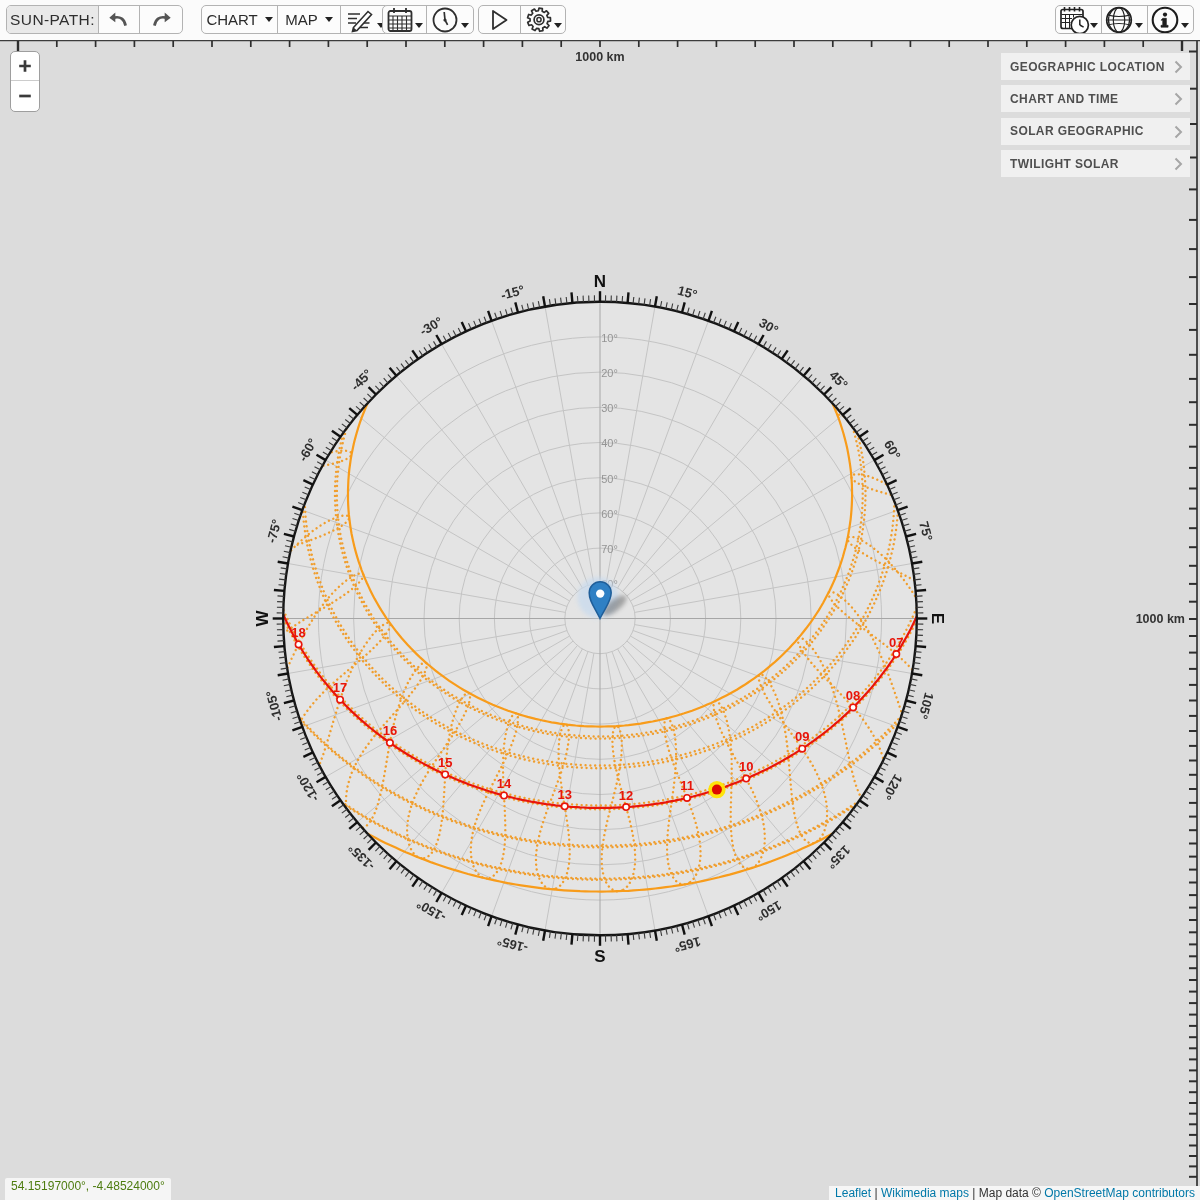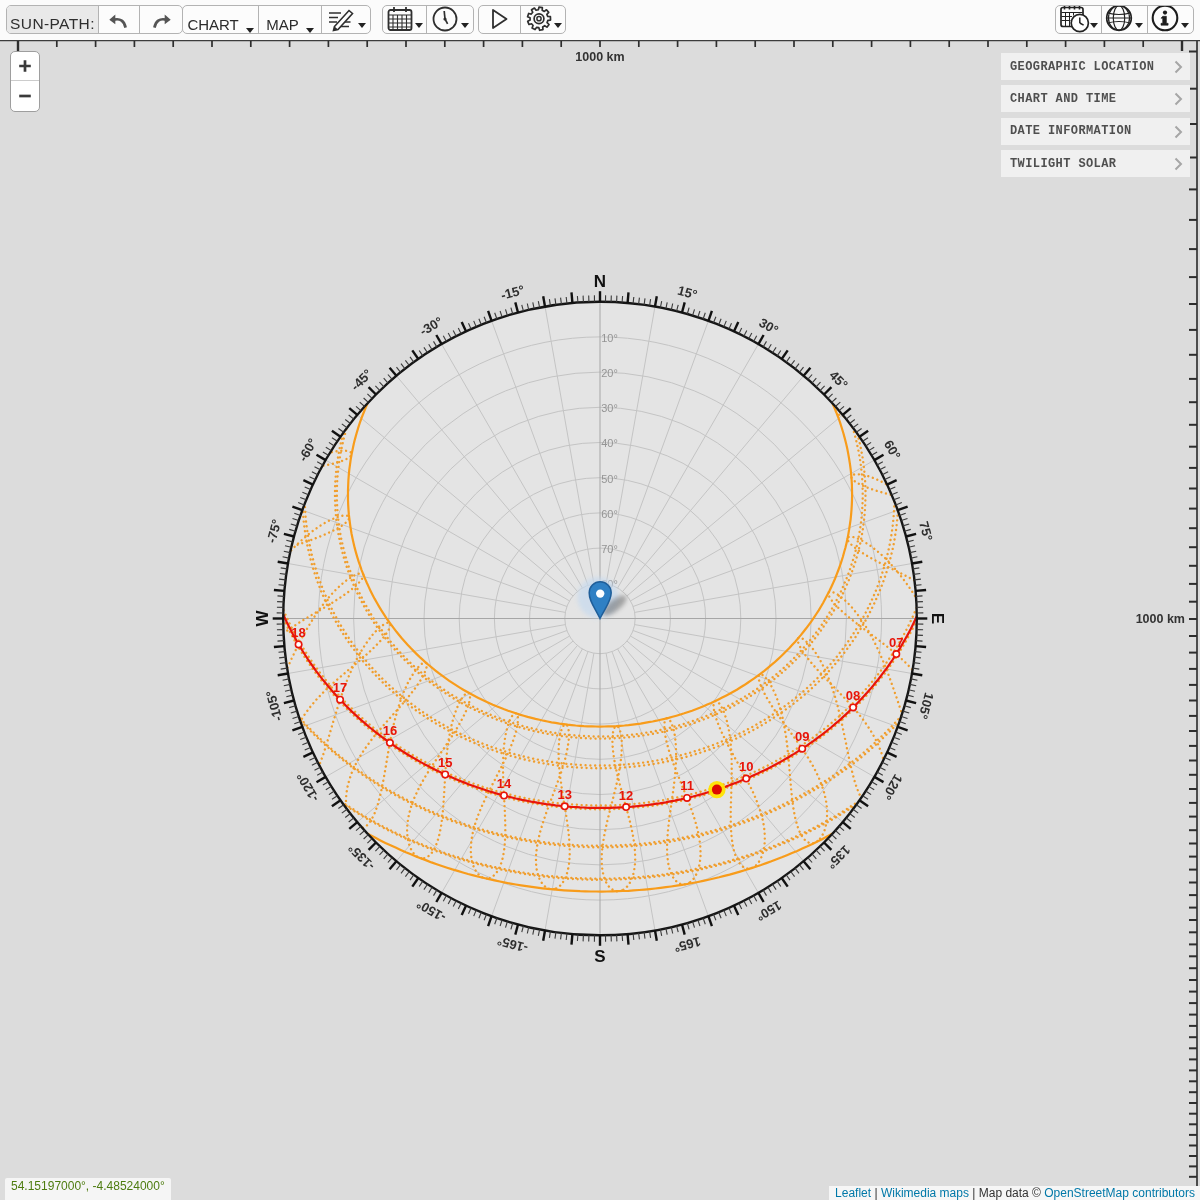--- a/index.html
+++ b/index.html
@@ -1,27 +1,27 @@
 <!DOCTYPE html>
 <html><head><meta charset="utf-8">
 <style>
 * { margin:0; padding:0; box-sizing:border-box; }
 html,body { width:1200px; height:1200px; overflow:hidden; font-family:"Liberation Sans",sans-serif; }
 body { filter: saturate(1); }
 #map { position:absolute; left:0; top:0; width:1200px; height:1200px; background:#dcdcdc; }
 #tbar { position:absolute; left:0; top:0; width:1200px; height:40px; background:#fbfbfb; }
 .grp { position:absolute; top:5px; height:29px; border:1px solid #b3b3b3; border-radius:5px; background:#fcfcfc; display:flex; overflow:hidden; }
-.seg { height:100%; display:flex; align-items:flex-end; justify-content:center; border-right:1px solid #b3b3b3; position:relative; }
+.seg { height:100%; display:flex; align-items:center; justify-content:center; border-right:1px solid #b3b3b3; position:relative; }
 .seg:last-child { border-right:none; }
 .seg.gray { background:#e9e9e9; }
 .lbl { font-size:15.5px; font-weight:500; color:#2e2e2e; letter-spacing:0.4px; }
 .btxt { font-size:15px; color:#2b2b2b; }
 .car { width:0; height:0; border-left:4.5px solid transparent; border-right:4.5px solid transparent; border-top:5px solid #222; display:inline-block; margin-left:7px; }
 .ccar { position:absolute; right:3.5px; bottom:5px; width:0; height:0; border-left:4.5px solid transparent; border-right:4.5px solid transparent; border-top:5px solid #222; }
-#acc { position:absolute; left:1001px; top:53px; width:189px;font-family:Liberation Mono, monospace; }
+#acc { position:absolute; left:1001px; top:53px; width:189px; }
 .ahead { height:27px; background:#f0f0f0; margin-bottom:5.4px; display:flex; align-items:center; padding-left:9px; position:relative; }
 .ahead span { font-size:12px; font-weight:bold; color:#4f4f4f; letter-spacing:0.4px; }
 .chev { position:absolute; right:7px; top:7px; }
 #zoomctl { position:absolute; left:10px; top:51px; width:30px; height:61px; background:#fff; border:1.6px solid #9e9e9e; border-radius:5px; }
 #zoomctl .zb { width:100%; height:29px; display:flex; align-items:center; justify-content:center; }
 #zoomctl .zb:first-child { border-bottom:1px solid #ccc; }
 #coords { position:absolute; left:5px; top:1177.5px; height:25px; background:rgba(255,255,255,0.72); font-size:12px; color:#4d7c0f; padding:1px 6px 0 6px; border-radius:2px; }
 #attr { position:absolute; right:0; bottom:0; height:14.5px; background:rgba(255,255,255,0.75); font-size:12px; color:#333; padding:0 5px 0 6px; line-height:14px; }
 #attr a { color:#0078A8; text-decoration:none; }
 </style></head>
@@ -663,21 +663,21 @@
 <path d="M8.3 3.4 L2.3 8.7 L8.3 13.2 Z" fill="#555"></path>
         </svg>
       </div>
   <div class="seg" style="width:42px">
         <svg width="24" height="22" viewBox="0 0 24 22">
           <path d="M17 8.6 C 10.5 7.2 6.8 10 5.4 16.6" fill="none" stroke="#555" stroke-width="2.7"></path>
 <path d="M15.7 3.4 L21.7 8.7 L15.7 13.2 Z" fill="#555"></path>
         </svg>
       </div>
  </div>
- <div class="grp" style="left:182px;width:188.5px">
+ <div class="grp" style="left:201px;width:188.5px">
   <div class="seg" style="width:77px">
         <span class="btxt">CHART</span>
         <span class="car"></span>
       </div>
   <div class="seg" style="width:63.6px">
         <span class="btxt">MAP</span>
         <span class="car"></span>
       </div>
   <div class="seg" style="width:47.9px;padding-right:9px">
         <svg width="30" height="28" viewBox="0 0 30 28">
@@ -790,21 +790,21 @@
         <path d="M1.5 1.5 L7 7 L1.5 12.5" stroke="#a6a6a6" stroke-width="2" fill="none"></path>
       </svg>
     </div>
  <div class="ahead">
       <span>CHART AND TIME</span>
       <svg class="chev" width="9" height="14">
         <path d="M1.5 1.5 L7 7 L1.5 12.5" stroke="#a6a6a6" stroke-width="2" fill="none"></path>
       </svg>
     </div>
  <div class="ahead">
-      <span>DATE INFORMATION</span>
+      <span>SOLAR GEOGRAPHIC</span>
       <svg class="chev" width="9" height="14">
         <path d="M1.5 1.5 L7 7 L1.5 12.5" stroke="#a6a6a6" stroke-width="2" fill="none"></path>
       </svg>
     </div>
  <div class="ahead">
       <span>TWILIGHT SOLAR</span>
       <svg class="chev" width="9" height="14">
         <path d="M1.5 1.5 L7 7 L1.5 12.5" stroke="#a6a6a6" stroke-width="2" fill="none"></path>
       </svg>
     </div>

